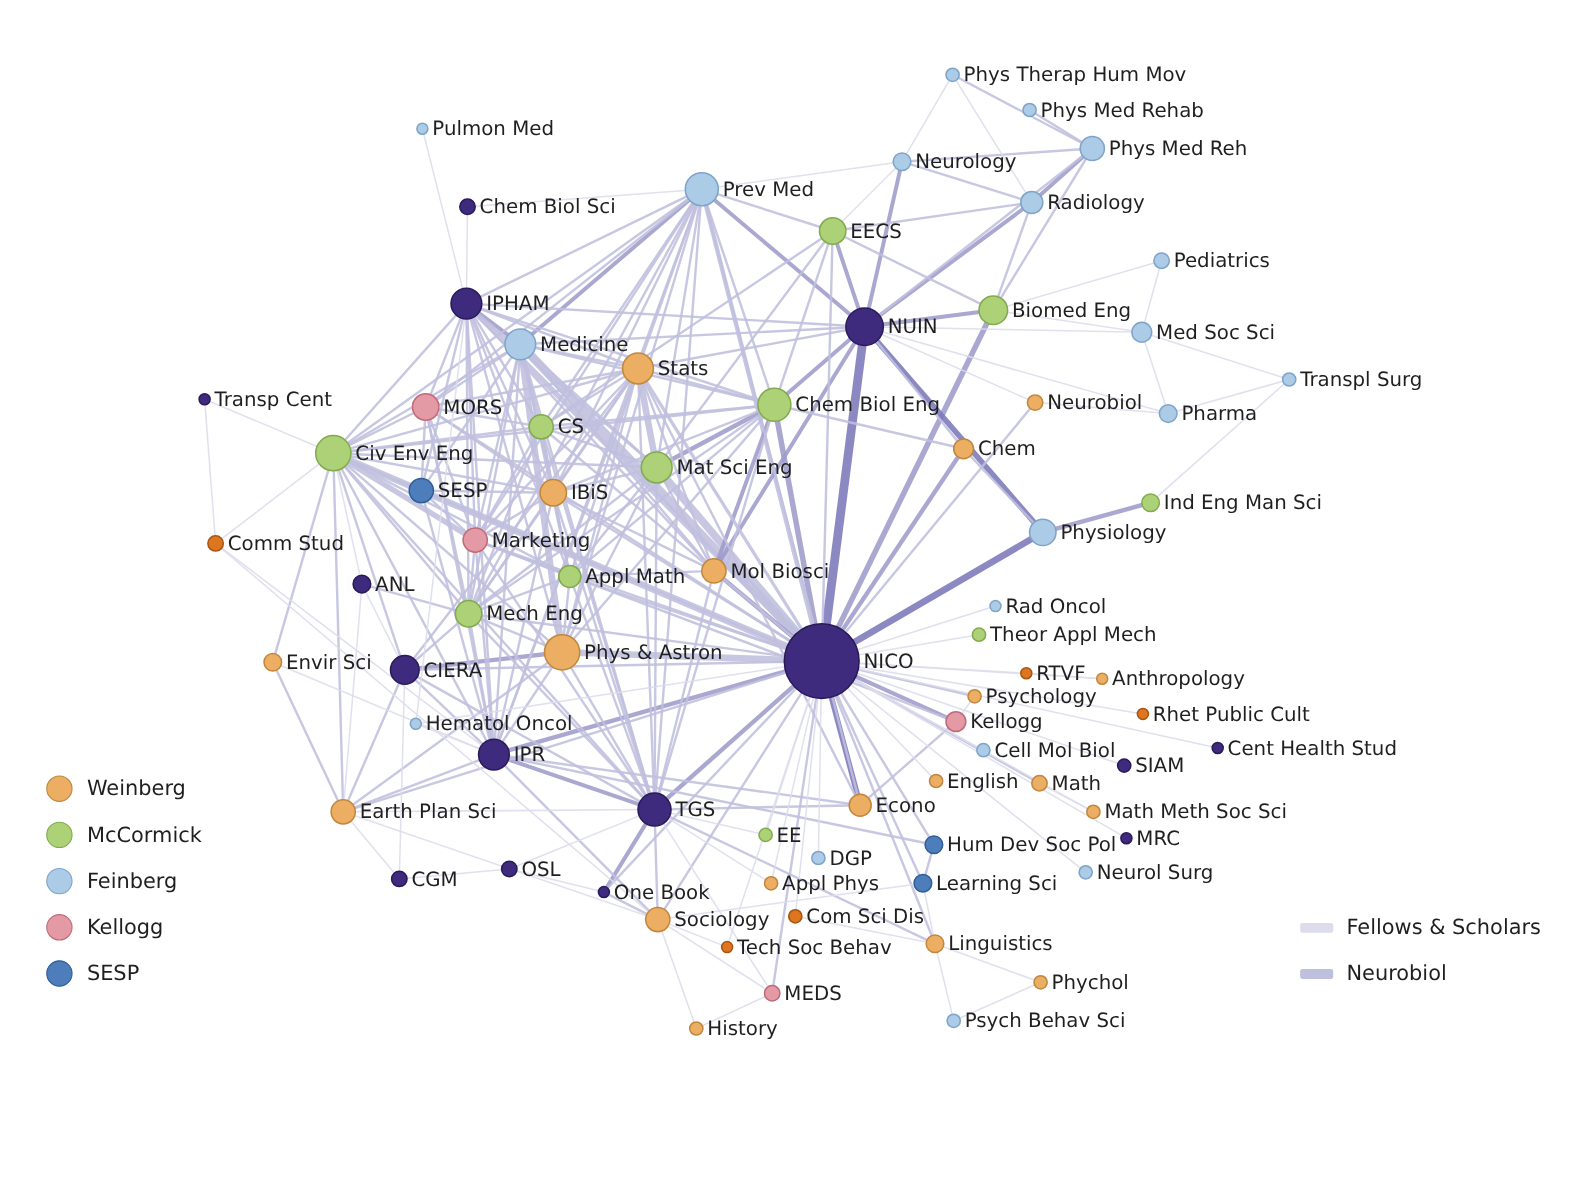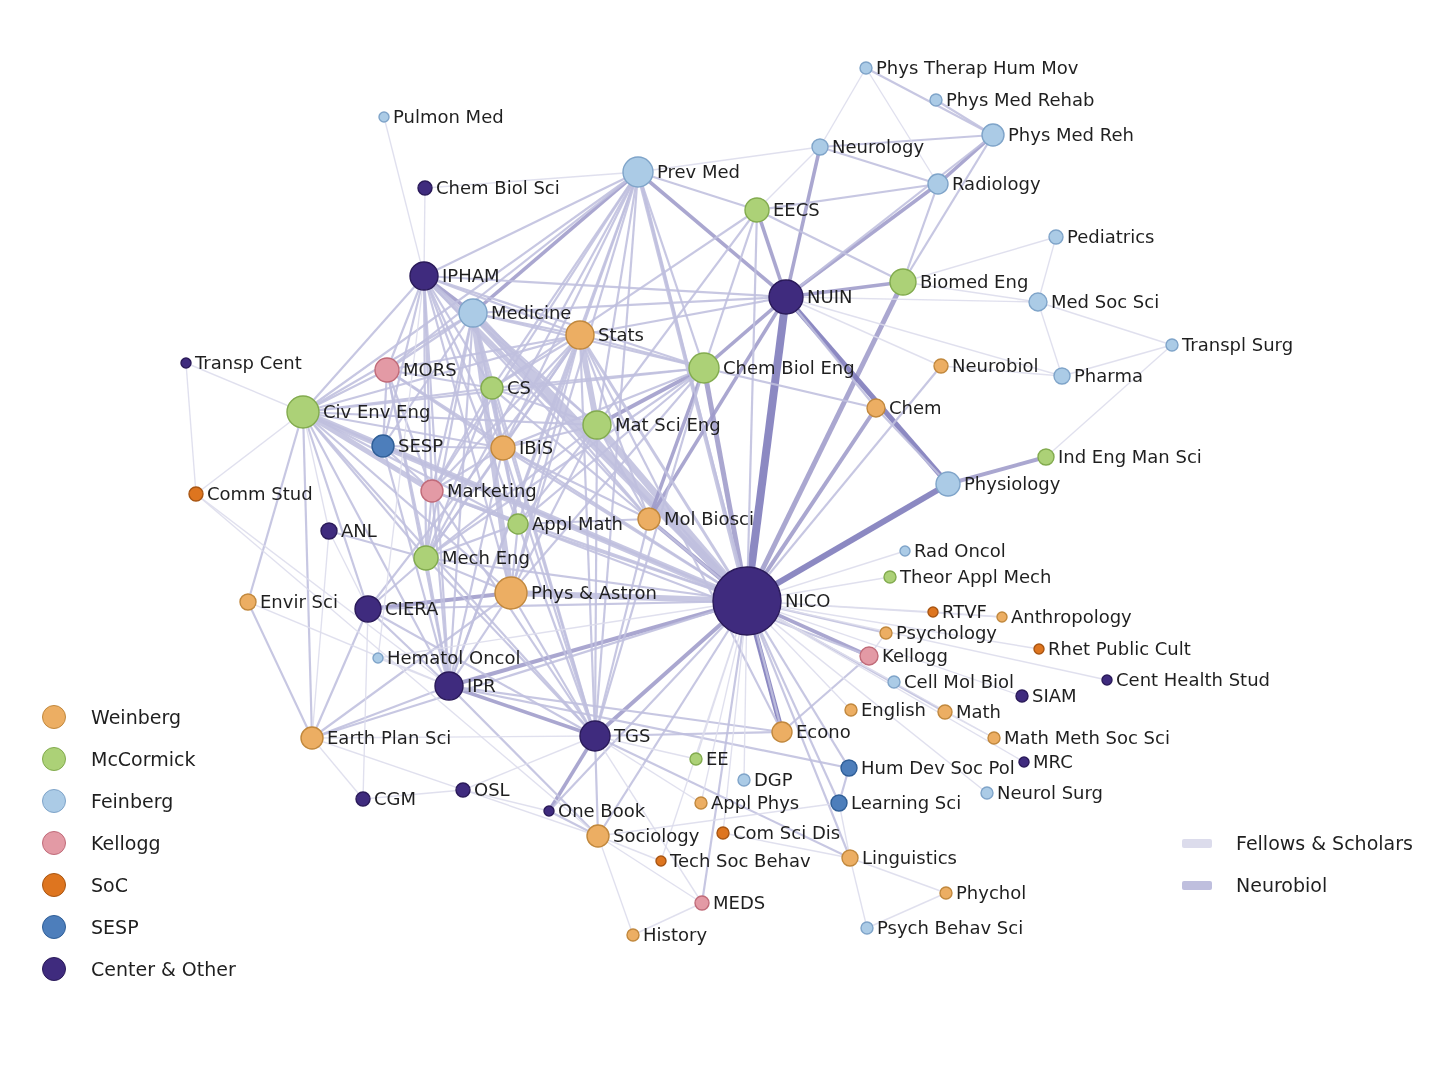--- a/index.html
+++ b/index.html
@@ -2,21 +2,21 @@
 <html><head>
 <meta charset="utf-8">
 <style>
   html,body{margin:0;padding:0;background:#ffffff;}
   #stage{position:relative;width:1440px;height:1080px;background:#ffffff;overflow:hidden;
          font-family:"DejaVu Sans","Liberation Sans",sans-serif;}
   #graph{position:absolute;left:0;top:0;}
   .legend{position:absolute;}
   #legend-schools{left:42px;top:696px;}
   #legend-edges{left:1182px;top:822px;}
-  .legend-row{display:flex;align-items:center;height:42px;gap:12px;}
+  .legend-row{display:flex;align-items:center;height:42px;}
   .legend-dot{width:22px;height:22px;border-radius:50%;border:1.6px solid #999;margin-right:13px;flex:0 0 auto;}
   .legend-swatch{width:30px;height:9px;border-radius:2px;margin-right:12px;flex:0 0 auto;}
   .legend-label{font-size:19px;color:#1f1f1f;white-space:nowrap;}
   text.node-label{font-size:18px;fill:#1f1f1f;}
 </style>
 </head>
 <body>
 
 <div id="stage">
 
@@ -466,31 +466,23 @@
     </div>
     <div class="legend-row">
       <span class="legend-dot" style="background: rgb(171, 203, 230); border-color: rgb(127, 164, 201);"></span>
       <span class="legend-label">Feinberg</span>
     </div>
     <div class="legend-row">
       <span class="legend-dot" style="background: rgb(227, 154, 165); border-color: rgb(192, 107, 121);"></span>
       <span class="legend-label">Kellogg</span>
     </div>
     <div class="legend-row">
-      <span class="legend-dot" style="background: rgb(222, 117, 31); border-color: rgb(168, 85, 18);"></span>
-      <span class="legend-label">SoC</span>
-    </div>
-    <div class="legend-row">
       <span class="legend-dot" style="background: rgb(77, 126, 187); border-color: rgb(47, 94, 151);"></span>
       <span class="legend-label">SESP</span>
     </div>
-    <div class="legend-row">
-      <span class="legend-dot" style="background: rgb(63, 43, 126); border-color: rgb(42, 26, 89);"></span>
-      <span class="legend-label">Center &amp; Other</span>
-    </div>
   </div>
 
   <div id="legend-edges" class="legend">
     <div class="legend-row">
       <span class="legend-swatch" style="background: rgb(220, 220, 236);"></span>
       <span class="legend-label">Fellows &amp; Scholars</span>
     </div>
     <div class="legend-row">
       <span class="legend-swatch" style="background: rgb(191, 191, 222);"></span>
       <span class="legend-label">Neurobiol</span>

